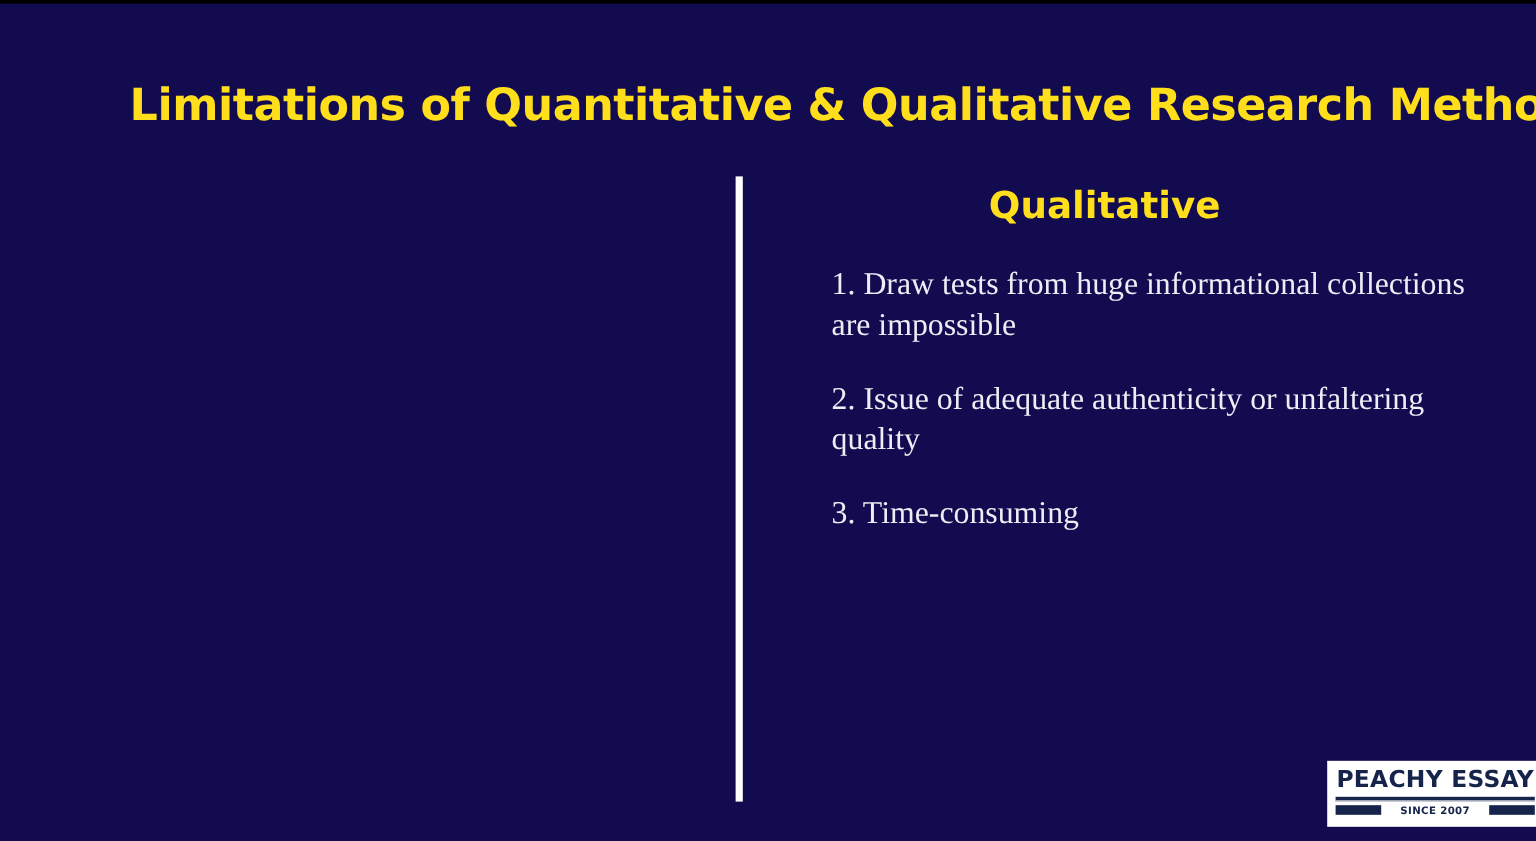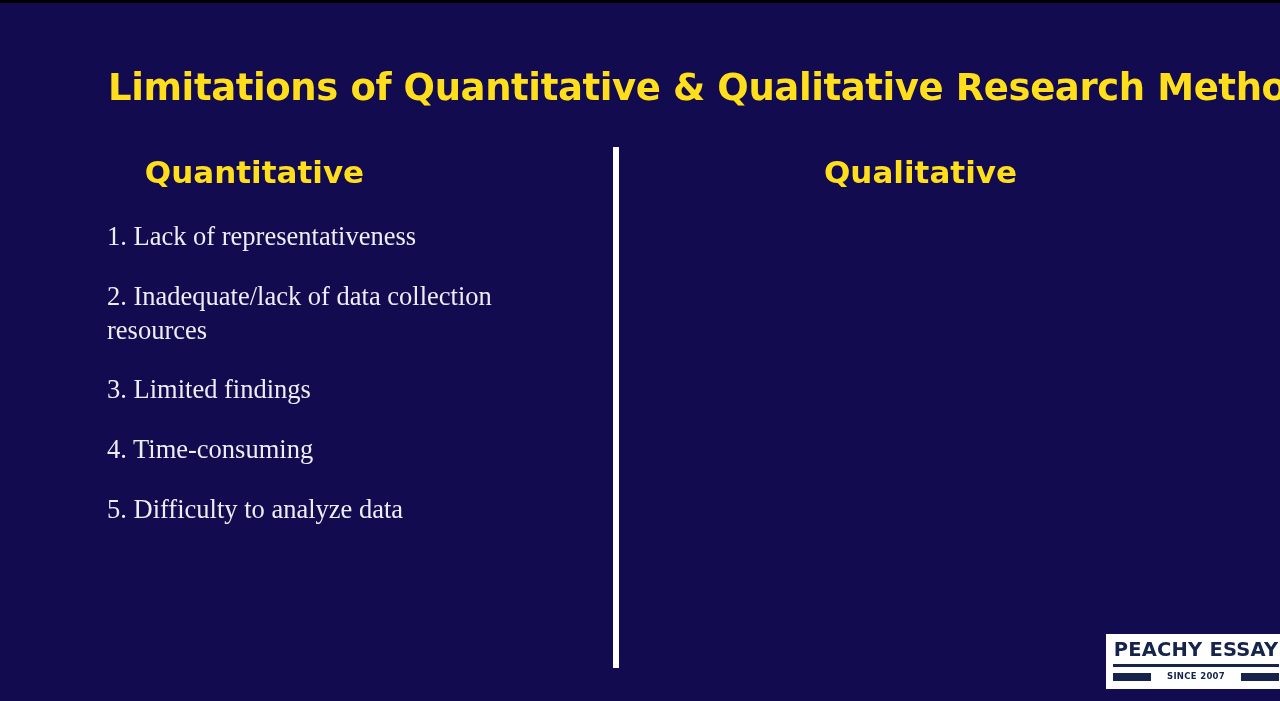--- a/index.html
+++ b/index.html
@@ -105,21 +105,21 @@
   .logo-rule {
     margin-top: 4px;
     height: 3px;
     background: #16234A;
     border-bottom: 1px solid #FFFFFF;
     box-sizing: content-box;
   }
   .logo-bottom {
     margin-top: 3px;
     display: flex;
-    align-items: flex-end;
+    align-items: flex-start;
     justify-content: space-between;
   }
   .logo-bar {
     height: 8px;
     width: 38px;
     background: #16234A;
     flex: 0 0 auto;
   }
   .logo-since {
     font-family: "DejaVu Sans", sans-serif;
@@ -133,33 +133,28 @@
 </style>
 </head>
 <body>
 
 <div class="slide">
 
   <h1 class="slide-title">Limitations of Quantitative &amp; Qualitative Research Method</h1>
 
   <div class="divider"></div>
 
-  <div class="column left">
-    <div class="col-heading">Quantitative</div>
-    <ul class="item-list">
-      <li class="item">1. Lack of representativeness</li>
-      <li class="item">2. Inadequate/lack of data collection resources</li>
-      <li class="item">3. Limited findings</li>
-      <li class="item">4. Time-consuming</li>
-      <li class="item">5. Difficulty to analyze data</li>
-    </ul>
-  </div>
 
   <div class="column right">
     <div class="col-heading">Qualitative</div>
+    <ul class="item-list">
+      <li class="item">1. Draw tests from huge informational collections are impossible</li>
+      <li class="item">2. Issue of adequate authenticity or unfaltering quality</li>
+      <li class="item">3. Time-consuming</li>
+    </ul>
   </div>
 
   <div class="logo">
     <div class="logo-word">PEACHY ESSAY</div>
     <div class="logo-rule"></div>
     <div class="logo-bottom">
       <span class="logo-bar"></span>
       <span class="logo-since">SINCE 2007</span>
       <span class="logo-bar"></span>
     </div>

